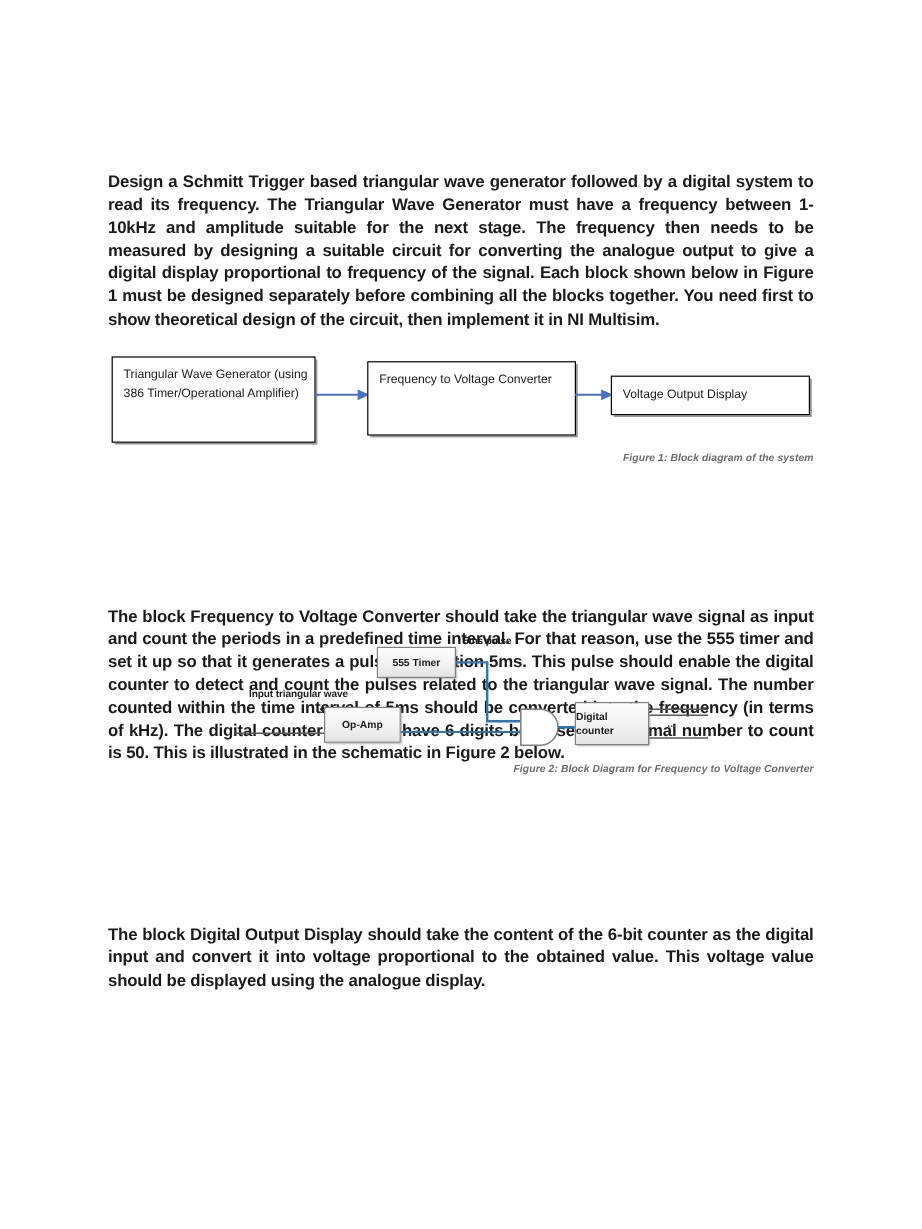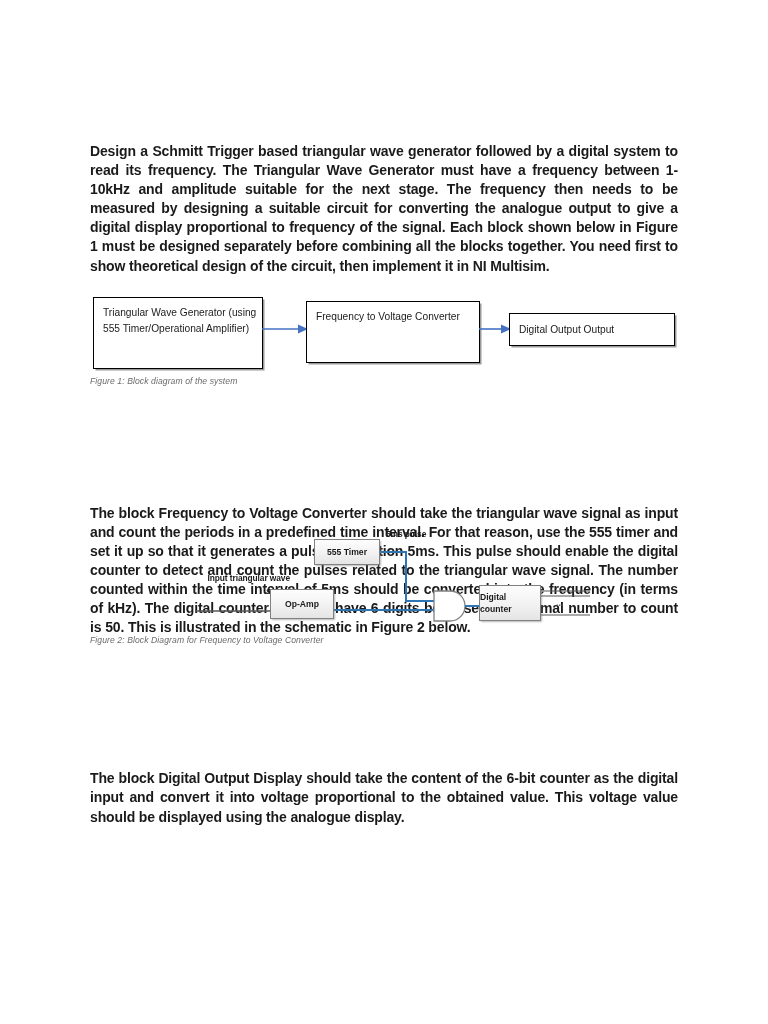--- a/index.html
+++ b/index.html
@@ -37,22 +37,22 @@
     font-weight: 600;
     letter-spacing: -0.01em;
   }
   p.para2 {
     margin-top: 0;
   }
   .fig-caption {
     font-size: 8.6px;
     font-style: italic;
     color: #6b6b6b;
-    text-align: left;
-    font-weight: 400;
+    text-align: right;
+    font-weight: 700;
     letter-spacing: 0.01em;
   }
 
   
   #figure1 {
     position: absolute;
     left: 0px;
     top: 150px;
     width: 588px;
     height: 100px;
@@ -139,39 +139,39 @@
 <body>
 
 <div class="page">
   <div class="content">
 
     <p class="body-text">Design a Schmitt Trigger based triangular wave generator followed by a digital system to read its frequency. The Triangular Wave Generator must have a frequency between 1-10kHz and amplitude suitable for the next stage. The frequency then needs to be measured by designing a suitable circuit for converting the analogue output to give a digital display proportional to frequency of the signal. Each block shown below in Figure 1 must be designed separately before combining all the blocks together. You need first to show theoretical design of the circuit, then implement it in NI Multisim.</p>
 
     <div id="figure1">
 
       <div class="fig1-box" id="fig1-box-a">
-        <span>Triangular Wave Generator (using 555 Timer/Operational Amplifier)</span>
+        <span>Triangular Wave Generator (using 386 Timer/Operational Amplifier)</span>
       </div>
 
       <svg id="fig1-arrow-1" width="46" height="12" viewBox="0 0 46 12">
         <line x1="0" y1="6" x2="37" y2="6" stroke="#4472C4" stroke-width="1.6"></line>
         <polygon points="36,1.5 46,6 36,10.5" fill="#4472C4"></polygon>
       </svg>
 
       <div class="fig1-box" id="fig1-box-b">
         <span>Frequency to Voltage Converter</span>
       </div>
 
       <svg id="fig1-arrow-2" width="32" height="12" viewBox="0 0 32 12">
         <line x1="0" y1="6" x2="23" y2="6" stroke="#4472C4" stroke-width="1.6"></line>
         <polygon points="22,1.5 32,6 22,10.5" fill="#4472C4"></polygon>
       </svg>
 
       <div class="fig1-box" id="fig1-box-c">
-        <span>Digital Output Output</span>
+        <span>Voltage Output Display</span>
       </div>
 
       <div class="fig-caption" id="fig1-caption">Figure 1: Block diagram of the system</div>
     </div>
 
     <p class="body-text para2" style="margin-top:228px;">The block Frequency to Voltage Converter should take the triangular wave signal as input and count the periods in a predefined time interval. For that reason, use the 555 timer and set it up so that it generates a pulse of duration 5ms. This pulse should enable the digital counter to detect and count the pulses related to the triangular wave signal. The number counted within the time interval of 5ms should be converted into the frequency (in terms of kHz). The digital counter needs to have 6 digits because the maximal number to count is 50. This is illustrated in the schematic in Figure 2 below.</p>
 
     <div id="figure2">
 
       <svg id="f2-svg" width="588" height="110" viewBox="0 0 588 110">

